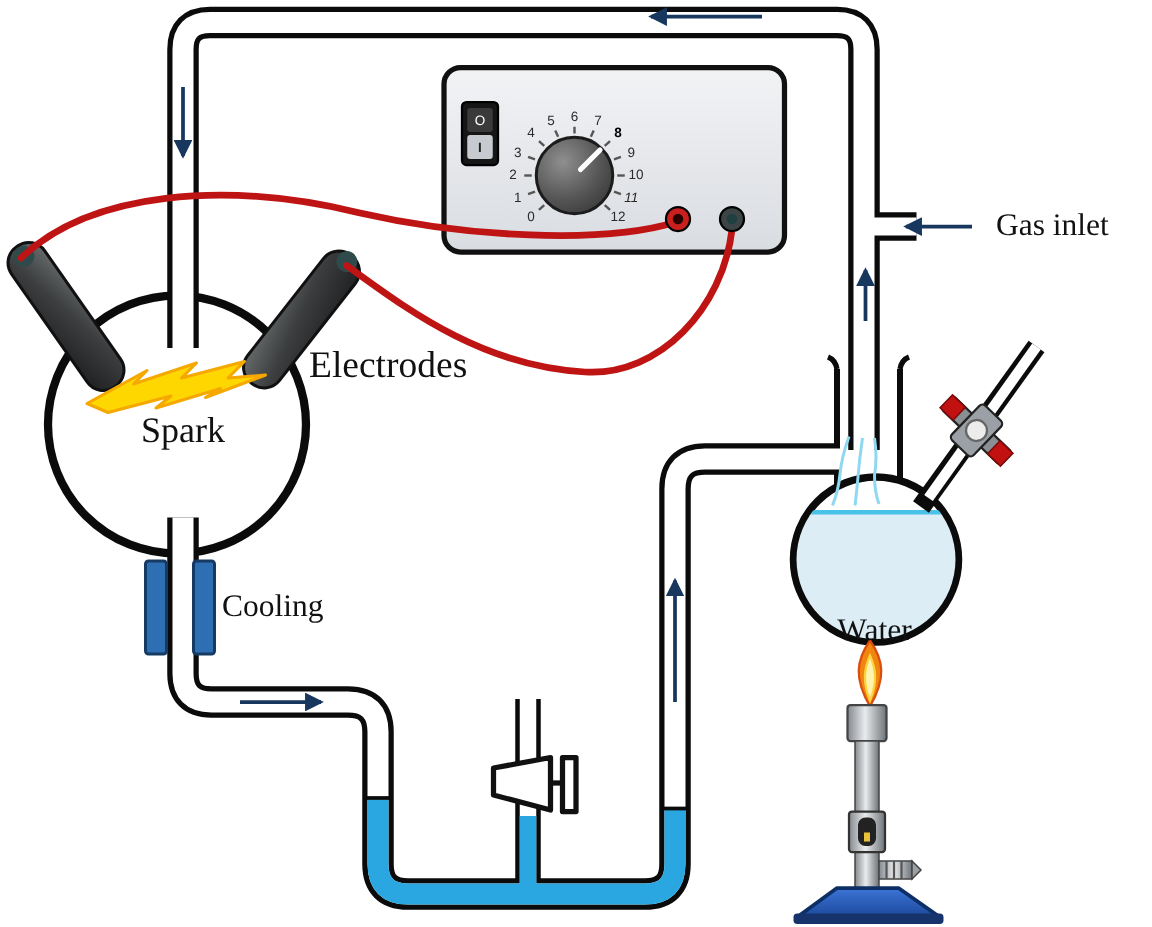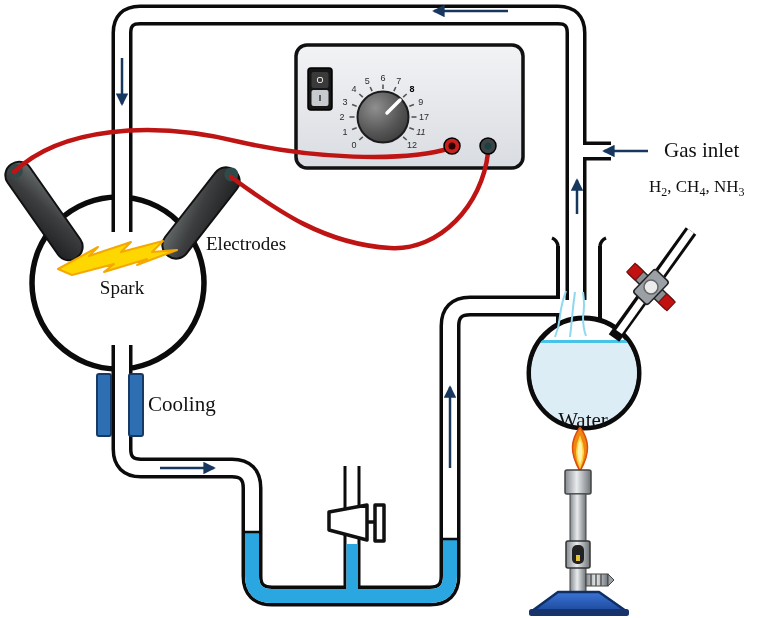--- a/index.html
+++ b/index.html
@@ -215,35 +215,34 @@
   <g stroke="#17375E" stroke-width="2.5" fill="none">
     <line x1="508" y1="11" x2="434" y2="11" marker-end="url(#ah)"></line>
     <line x1="122" y1="58" x2="122" y2="104" marker-end="url(#ah)"></line>
     <line x1="160" y1="468" x2="214" y2="468" marker-end="url(#ah)"></line>
     <line x1="450" y1="468" x2="450" y2="387" marker-end="url(#ah)"></line>
     <line x1="577" y1="214" x2="577" y2="180" marker-end="url(#ah)"></line>
     <line x1="648" y1="151" x2="604" y2="151" marker-end="url(#ah)"></line>
   </g>
 </svg>
 
-<div class="lbl center" style="left:122px;top:288px;font-size:19px;">Spark</div>
-<div class="lbl left" style="left:206px;top:244px;font-size:19px;">Electrodes</div>
+<div class="lbl center" style="left:122px;top:288px;font-size:24px;">Spark</div>
+<div class="lbl left" style="left:206px;top:244px;font-size:25px;">Electrodes</div>
 <div class="lbl left" style="left:148px;top:404px;font-size:21px;">Cooling</div>
 <div class="lbl center" style="left:583px;top:380px;font-size:21px;margin-top:40px;">Water</div>
 <div class="lbl left" style="left:664px;top:150px;font-size:21px;">Gas inlet</div>
-<div class="formula lbl left" style="left:649px;top:188px;" id="gas-formula"><span>H</span><span class="sub">2</span><span>, CH</span><span class="sub">4</span><span>, NH</span><span class="sub">3</span></div>
 
 <div id="dial-numbers">
       <span class="dialnum" style="left: 354.009px; top: 144.577px;">0</span>
       <span class="dialnum" style="left: 345.121px; top: 131.925px;">1</span>
       <span class="dialnum" style="left: 342px; top: 117px;">2</span>
       <span class="dialnum" style="left: 345.121px; top: 102.075px;">3</span>
       <span class="dialnum" style="left: 354.009px; top: 89.4228px;">4</span>
       <span class="dialnum" style="left: 367.31px; top: 80.9687px;">5</span>
       <span class="dialnum" style="left: 383px; top: 78px;">6</span>
       <span class="dialnum" style="left: 398.69px; top: 80.9687px;">7</span>
       <span class="dialnum sel" style="left: 411.991px; top: 89.4228px;">8</span>
       <span class="dialnum" style="left: 420.879px; top: 102.075px;">9</span>
-      <span class="dialnum" style="left: 424px; top: 117px;">17</span>
+      <span class="dialnum" style="left: 424px; top: 117px;">10</span>
       <span class="dialnum" style="left: 420.879px; top: 131.925px; font-style: italic;">11</span>
       <span class="dialnum" style="left: 411.991px; top: 144.577px; text-align: center;">12</span>
     </div>
 </div>
 
 </body></html>

